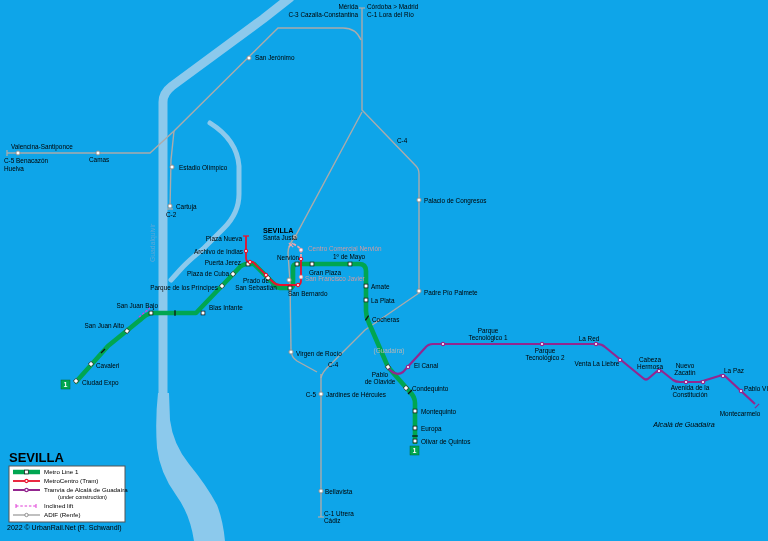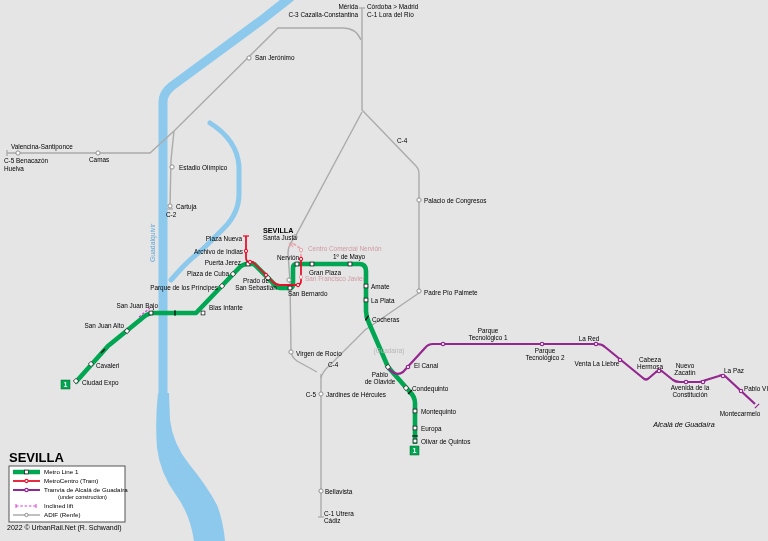--- a/index.html
+++ b/index.html
@@ -1,16 +1,16 @@
 <!DOCTYPE html>
 <html><head>
 <meta charset="utf-8">
 <style>
   html,body{margin:0;padding:0;background:#fff;}
-  #stage{position:relative;width:768px;height:541px;background:#e5e5e5;overflow:hidden;}
+  #stage{position:relative;width:768px;height:541px;background:#0ea5e9;overflow:hidden;}
   svg{display:block;}
   svg text{font-family:"Liberation Sans","DejaVu Sans",sans-serif;font-size:6.4px;fill:#000;}
   svg text.b{font-weight:bold;font-size:7.2px;}
   svg text.p{fill:#d09aa2;}
   svg text.g{fill:#b6b6b6;}
   svg text.r{fill:#5fa8d8;font-size:6.8px;}
   svg text.i{font-style:italic;font-size:7.2px;}
   svg text.lg{font-size:6.2px;}
   svg text.lgs{font-size:5.5px;}
   svg text.title{font-size:13px;font-weight:bold;}

